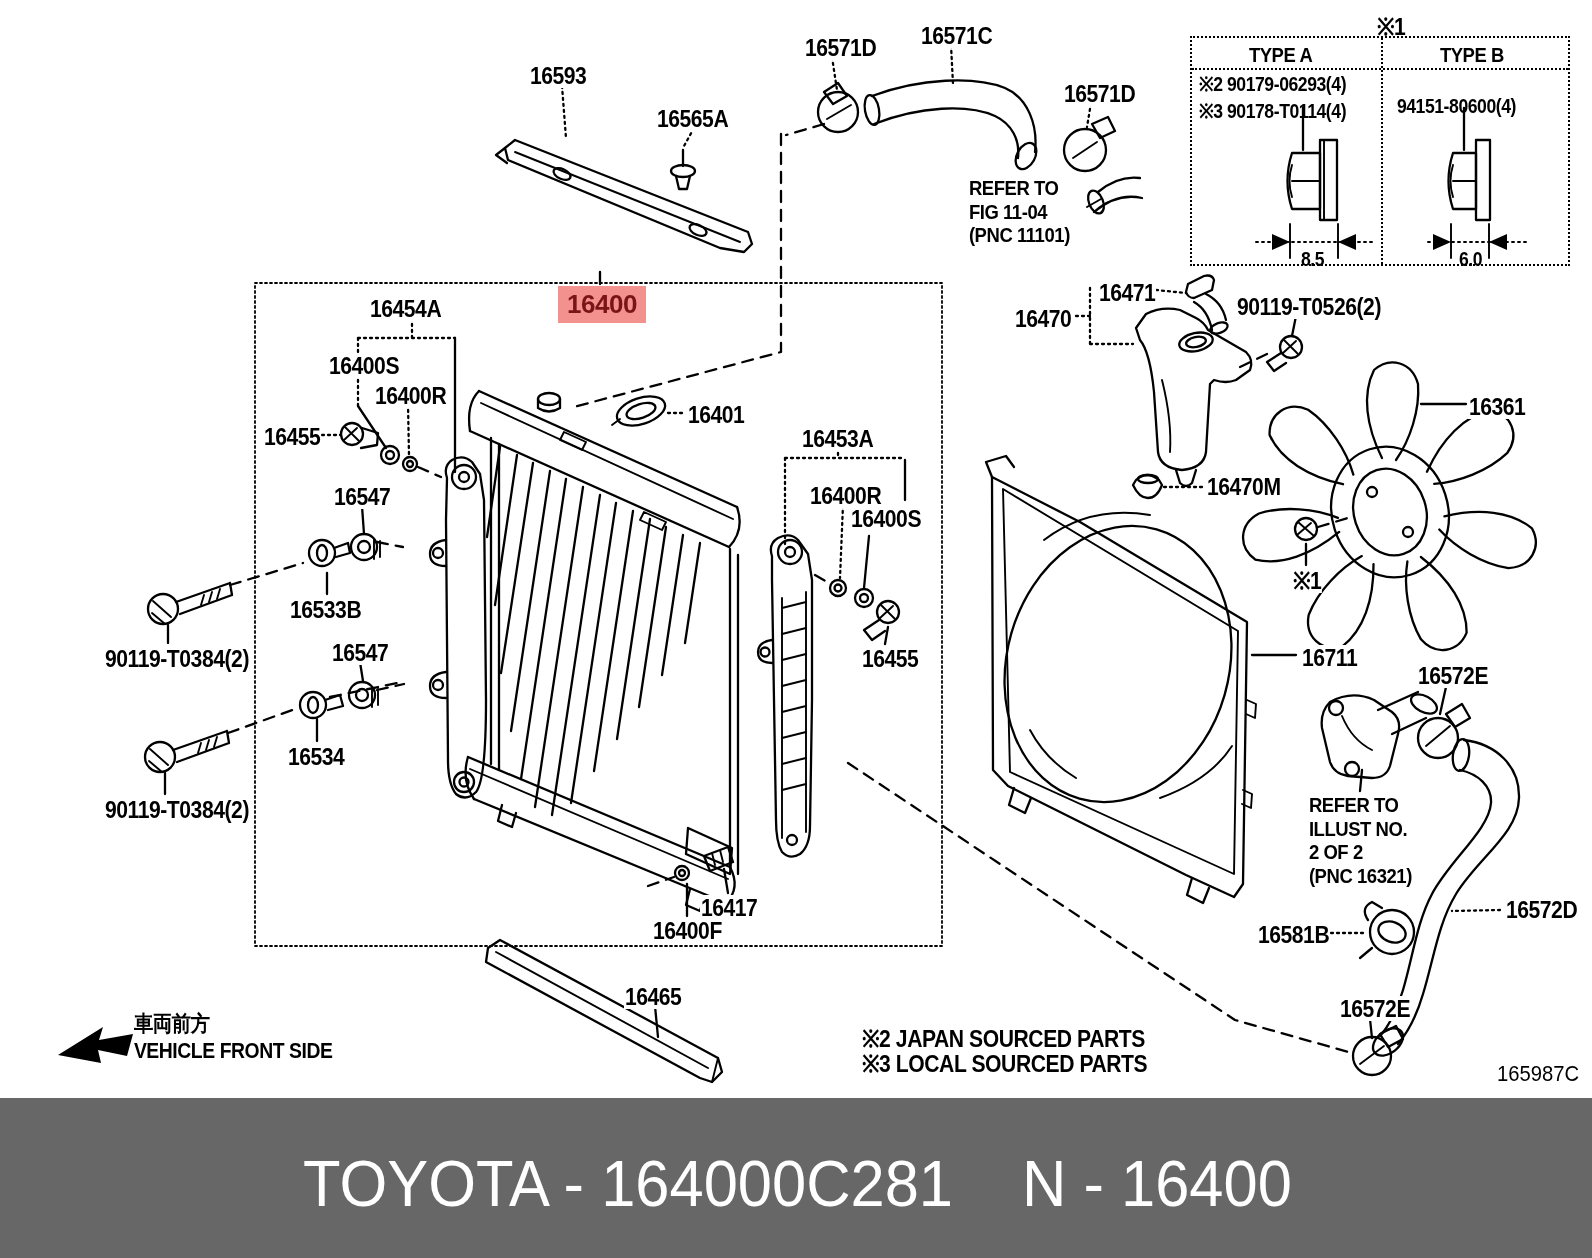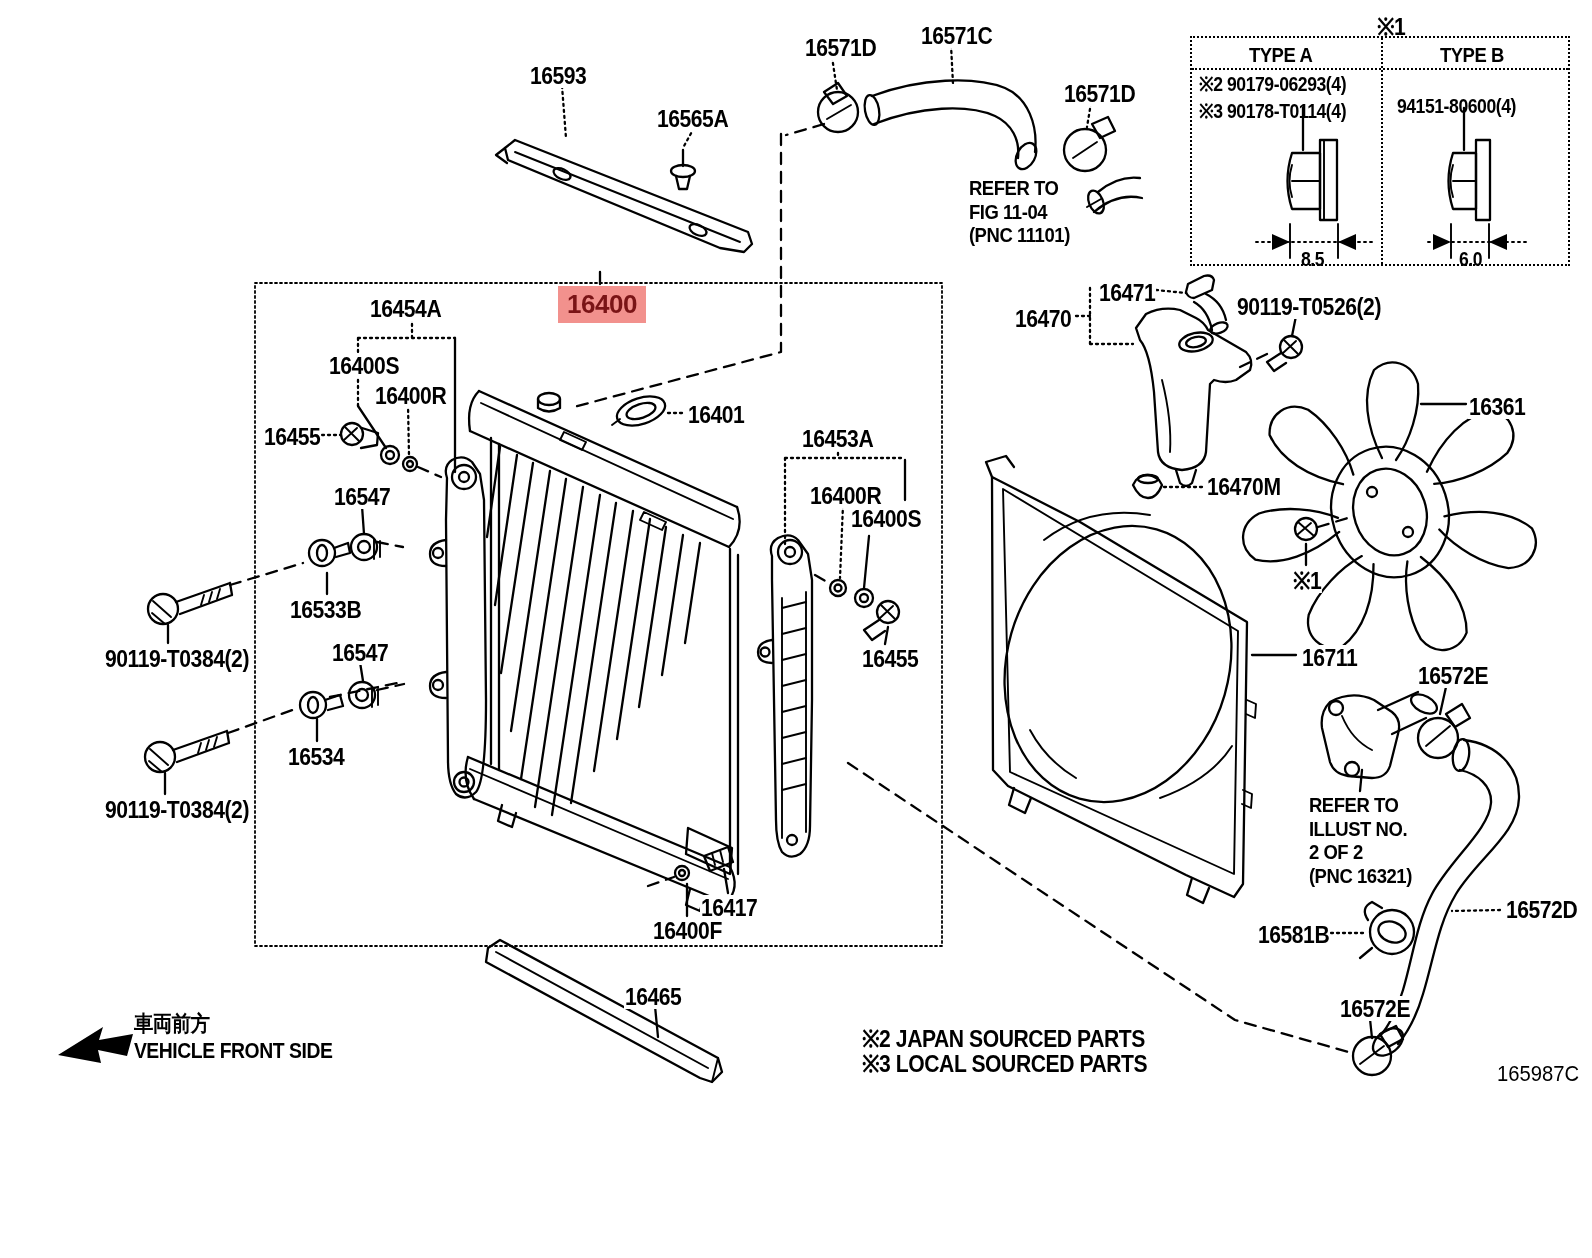--- a/index.html
+++ b/index.html
@@ -421,14 +421,18 @@
   <div class="vdiv"></div>
 </div>
 <div class="lbl sm nobg" style="left:1248px;top:44px">TYPE A</div>
 <div class="lbl sm nobg" style="left:1439px;top:44px">TYPE B</div>
 <div class="lbl xs nobg" style="left:1198px;top:74px">※2 90179-06293(4)</div>
 <div class="lbl xs nobg" style="left:1198px;top:101px">※3 90178-T0114(4)</div>
 <div class="lbl xs nobg" style="left:1396px;top:96px">94151-80600(4)</div>
 <div class="lbl xs nobg" style="left:1300px;top:249px">8.5</div>
 <div class="lbl xs nobg" style="left:1458px;top:249px">6.0</div>
 
-
+<div class="banner" style="background: rgb(103, 103, 103); color: rgb(255, 255, 255);">
+  <span style="left:303px;top:54px">TOYOTA - 164000C281</span>
+  <span style="left:1022px;top:54px">N - 16400</span>
 </div>
 
+</div>
+
 </body></html>

